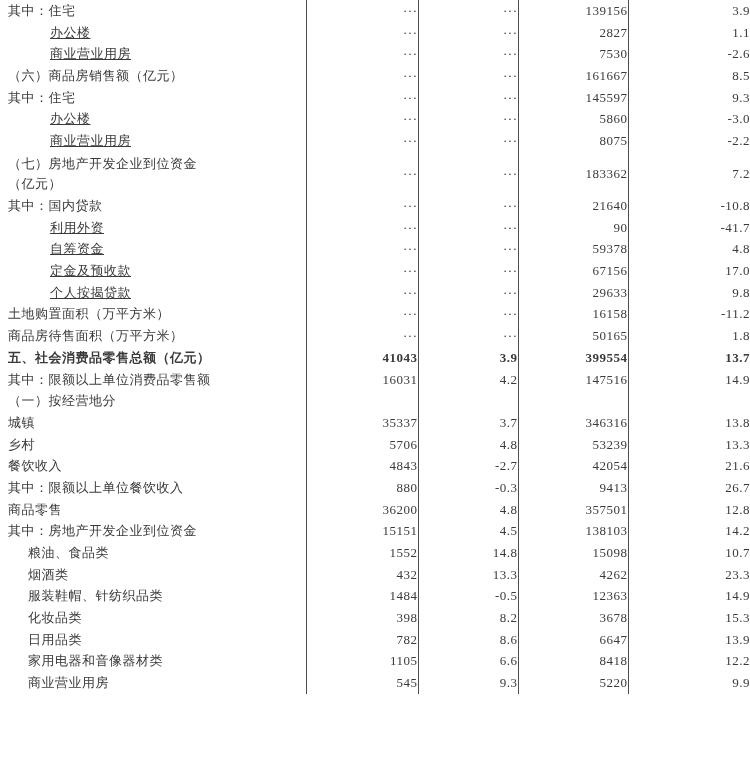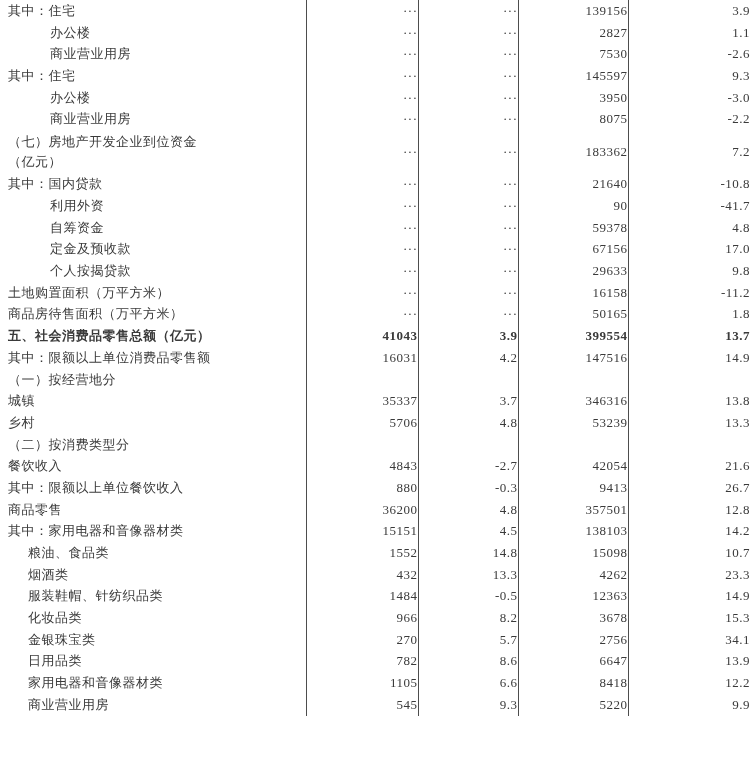--- a/index.html
+++ b/index.html
@@ -27,21 +27,21 @@
     vertical-align: middle;
     overflow: hidden;
     line-height: 20px;
   }
   td.label-cell {
     text-align: left;
     letter-spacing: 0.5px;
     white-space: pre-line;
   }
   td.label-cell.i0 { padding-left: 8px; margin-top: 44px; }
-  td.label-cell.i1 { padding-left: 50px; }
+  td.label-cell.i1 { padding-left: 50px; text-decoration: underline; }
   td.label-cell.i2 { padding-left: 28px; }
   td.value-cell {
     border-left: 1px solid #4d4d4d;
     text-align: right;
     padding-right: 7px;
     letter-spacing: 0.5px;
   }
   tr.bold-row td { font-weight: bold; padding-left: 32px; }
   tr.double-row td { height: 43.4px; }
 </style>
@@ -72,31 +72,38 @@
         <td class="value-cell">1.1</td>
       </tr>
       <tr>
         <td class="label-cell i1">商业营业用房</td>
         <td class="value-cell">···</td>
         <td class="value-cell">···</td>
         <td class="value-cell">7530</td>
         <td class="value-cell">-2.6</td>
       </tr>
       <tr>
+        <td class="label-cell i0">（六）商品房销售额（亿元）</td>
+        <td class="value-cell">···</td>
+        <td class="value-cell">···</td>
+        <td class="value-cell">161667</td>
+        <td class="value-cell">8.5</td>
+      </tr>
+      <tr>
         <td class="label-cell i0">其中：住宅</td>
         <td class="value-cell">···</td>
         <td class="value-cell">···</td>
         <td class="value-cell">145597</td>
         <td class="value-cell">9.3</td>
       </tr>
       <tr>
         <td class="label-cell i1">办公楼</td>
         <td class="value-cell">···</td>
         <td class="value-cell">···</td>
-        <td class="value-cell">3950</td>
+        <td class="value-cell">5860</td>
         <td class="value-cell">-3.0</td>
       </tr>
       <tr>
         <td class="label-cell i1">商业营业用房</td>
         <td class="value-cell">···</td>
         <td class="value-cell">···</td>
         <td class="value-cell">8075</td>
         <td class="value-cell">-2.2</td>
       </tr>
       <tr class="double-row">
@@ -185,27 +192,20 @@
         <td class="value-cell">13.8</td>
       </tr>
       <tr>
         <td class="label-cell i0">乡村</td>
         <td class="value-cell">5706</td>
         <td class="value-cell">4.8</td>
         <td class="value-cell">53239</td>
         <td class="value-cell">13.3</td>
       </tr>
       <tr>
-        <td class="label-cell i0">（二）按消费类型分</td>
-        <td class="value-cell"></td>
-        <td class="value-cell"></td>
-        <td class="value-cell"></td>
-        <td class="value-cell"></td>
-      </tr>
-      <tr>
         <td class="label-cell i0">餐饮收入</td>
         <td class="value-cell">4843</td>
         <td class="value-cell">-2.7</td>
         <td class="value-cell">42054</td>
         <td class="value-cell">21.6</td>
       </tr>
       <tr>
         <td class="label-cell i0">其中：限额以上单位餐饮收入</td>
         <td class="value-cell">880</td>
         <td class="value-cell">-0.3</td>
@@ -213,21 +213,21 @@
         <td class="value-cell">26.7</td>
       </tr>
       <tr>
         <td class="label-cell i0">商品零售</td>
         <td class="value-cell">36200</td>
         <td class="value-cell">4.8</td>
         <td class="value-cell">357501</td>
         <td class="value-cell">12.8</td>
       </tr>
       <tr>
-        <td class="label-cell i0">其中：家用电器和音像器材类</td>
+        <td class="label-cell i0">其中：房地产开发企业到位资金</td>
         <td class="value-cell">15151</td>
         <td class="value-cell">4.5</td>
         <td class="value-cell">138103</td>
         <td class="value-cell">14.2</td>
       </tr>
       <tr>
         <td class="label-cell i2">粮油、食品类</td>
         <td class="value-cell">1552</td>
         <td class="value-cell">14.8</td>
         <td class="value-cell">15098</td>
@@ -242,31 +242,24 @@
       </tr>
       <tr>
         <td class="label-cell i2">服装鞋帽、针纺织品类</td>
         <td class="value-cell">1484</td>
         <td class="value-cell">-0.5</td>
         <td class="value-cell">12363</td>
         <td class="value-cell">14.9</td>
       </tr>
       <tr>
         <td class="label-cell i2">化妆品类</td>
-        <td class="value-cell">966</td>
+        <td class="value-cell">398</td>
         <td class="value-cell">8.2</td>
         <td class="value-cell">3678</td>
         <td class="value-cell">15.3</td>
-      </tr>
-      <tr>
-        <td class="label-cell i2">金银珠宝类</td>
-        <td class="value-cell">270</td>
-        <td class="value-cell">5.7</td>
-        <td class="value-cell">2756</td>
-        <td class="value-cell">34.1</td>
       </tr>
       <tr>
         <td class="label-cell i2">日用品类</td>
         <td class="value-cell">782</td>
         <td class="value-cell">8.6</td>
         <td class="value-cell">6647</td>
         <td class="value-cell">13.9</td>
       </tr>
       <tr>
         <td class="label-cell i2">家用电器和音像器材类</td>

